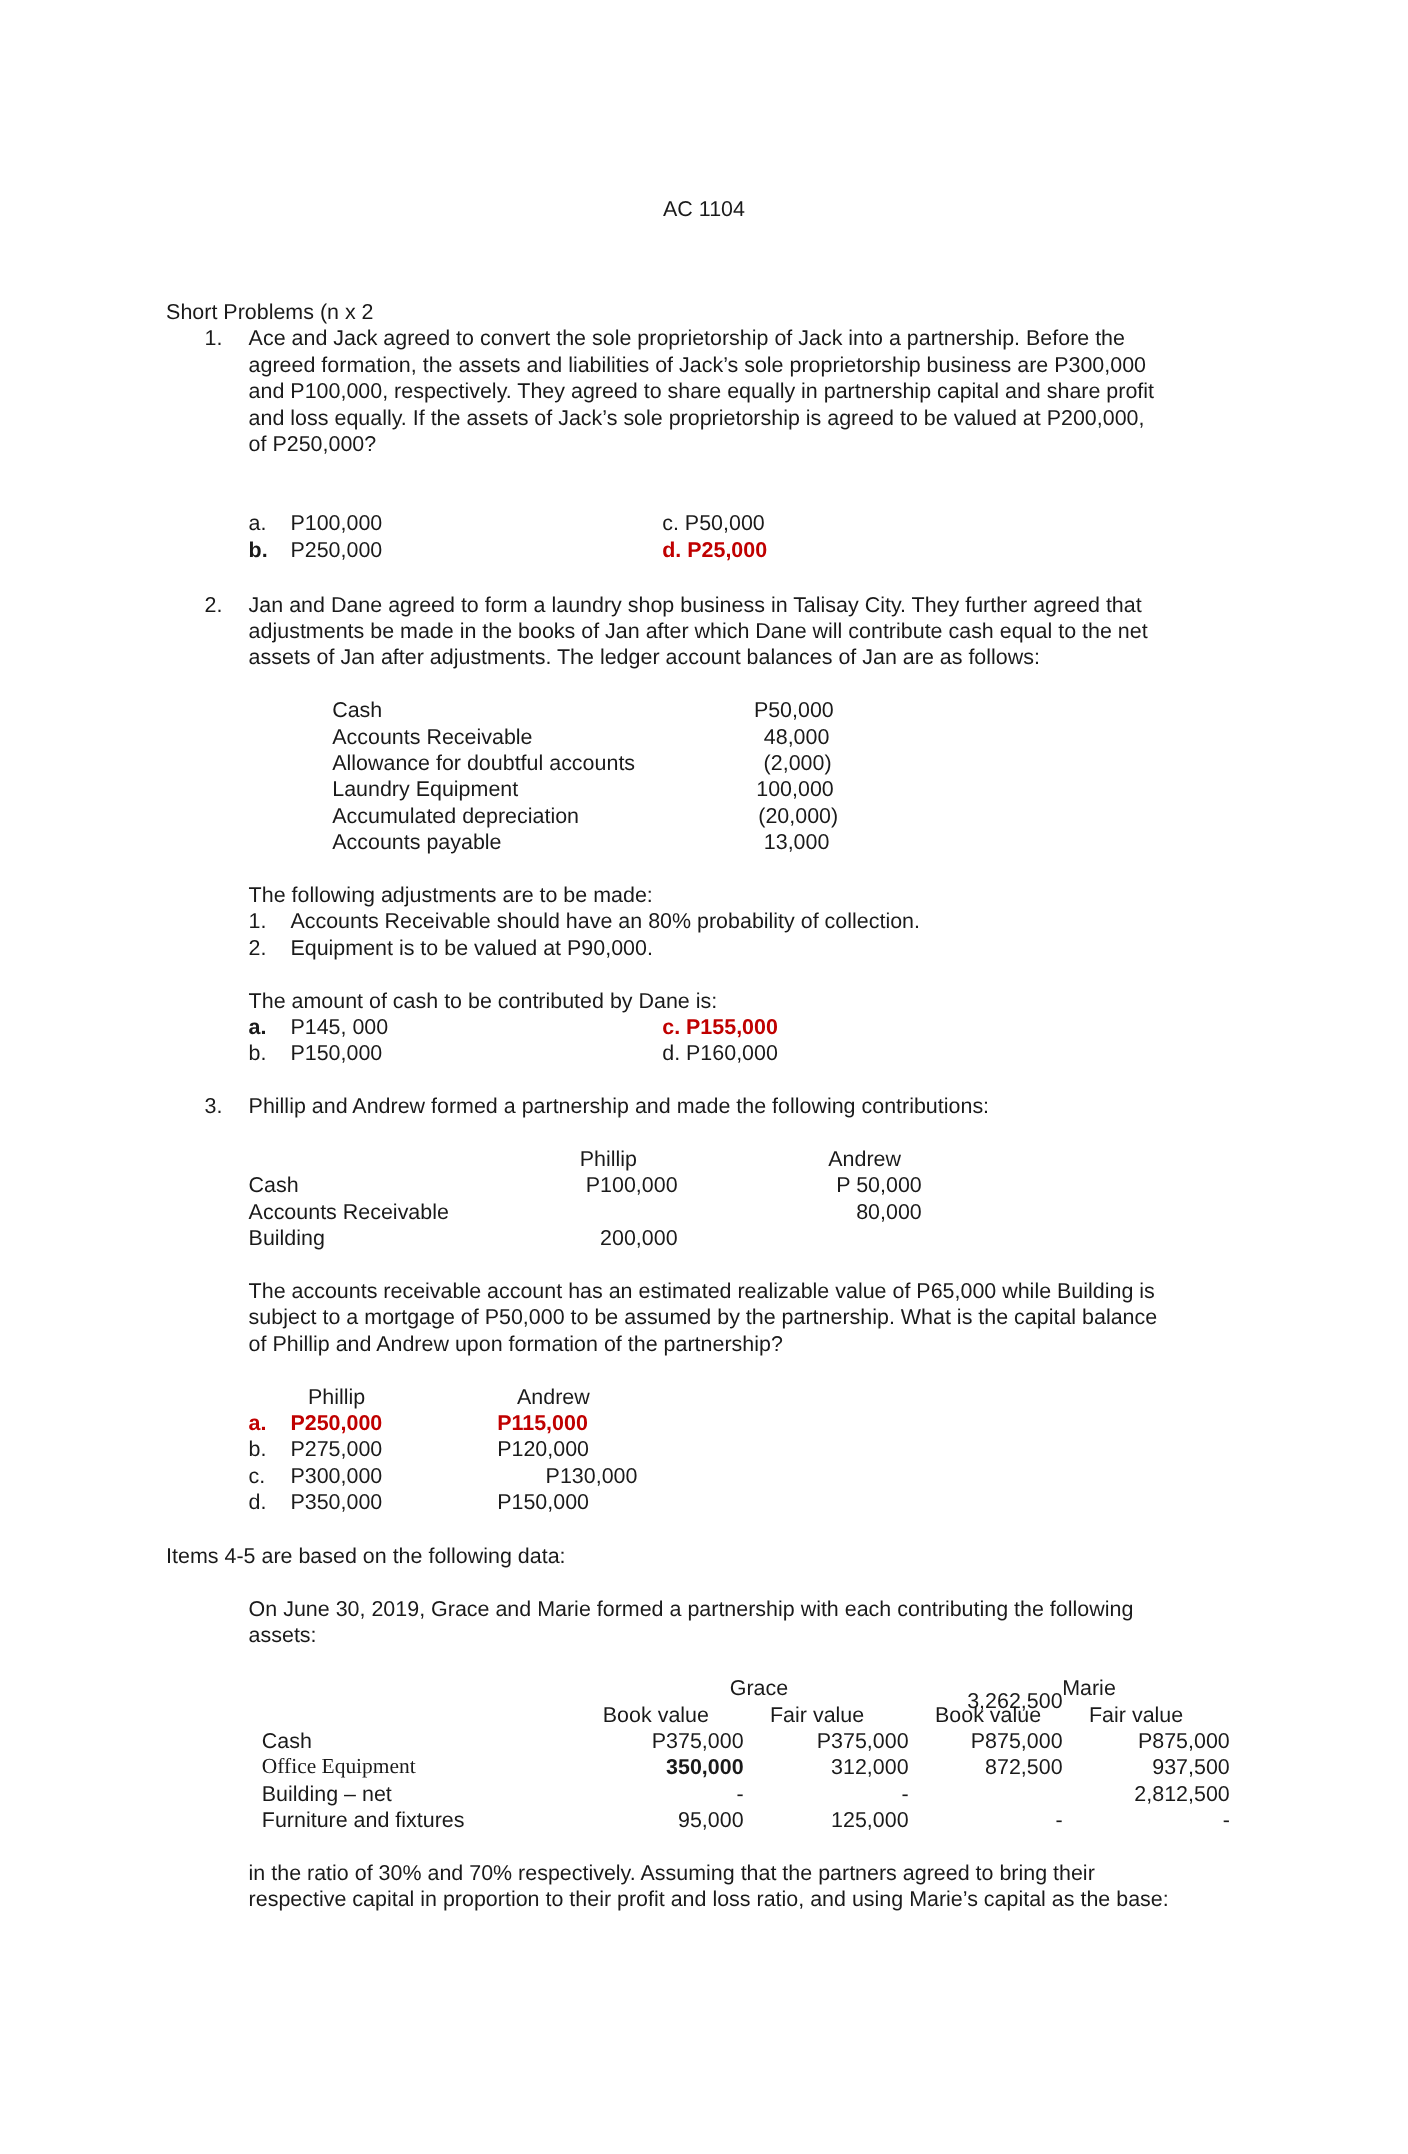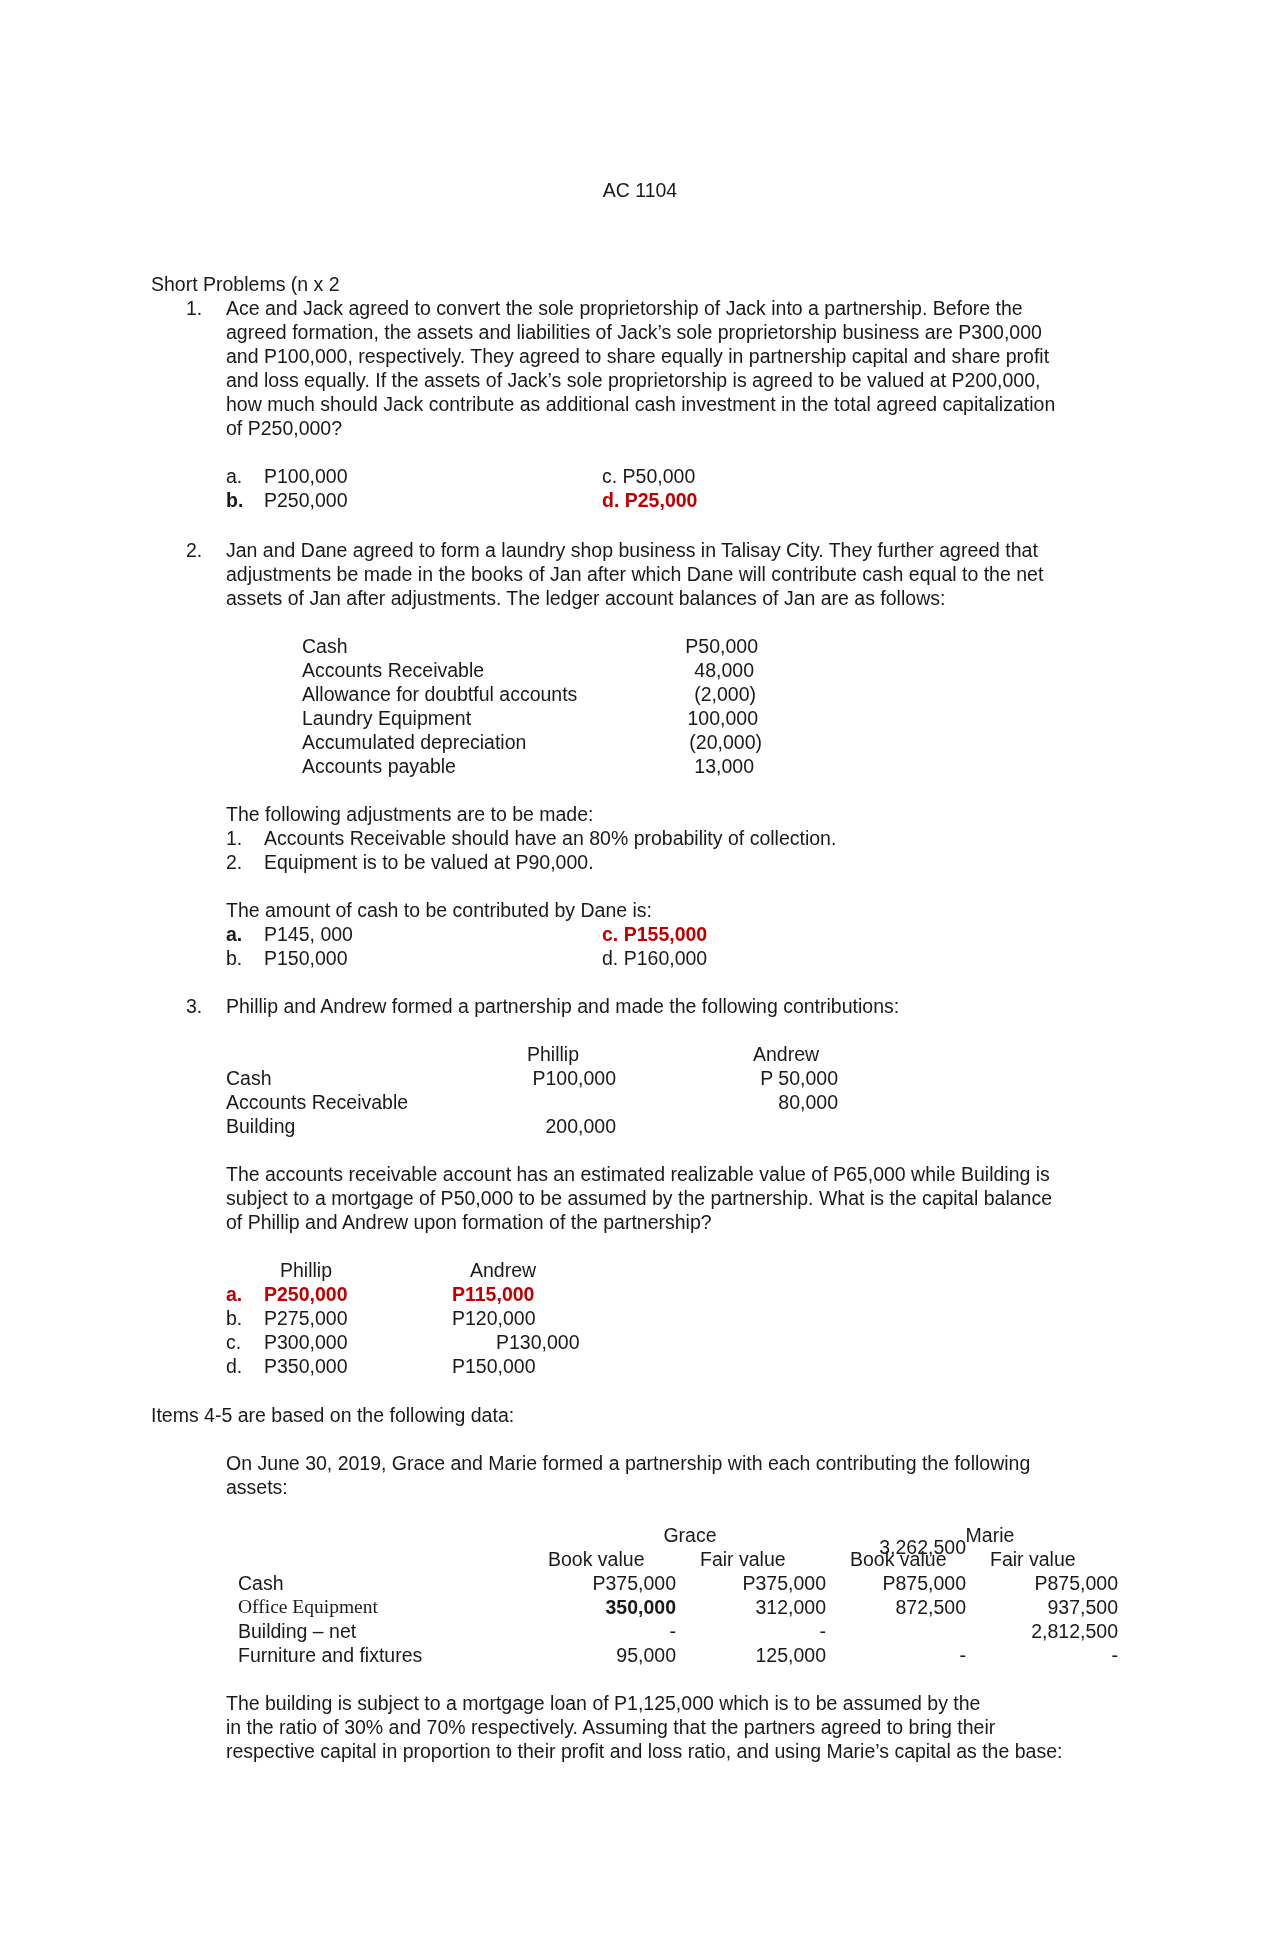--- a/index.html
+++ b/index.html
@@ -23,21 +23,20 @@
 
 <div class="abs" style="left:151px;top:272px;">Short Problems (n x 2</div>
 
 <div>
   <div class="abs" style="left:186px;top:296px;">1.</div>
   <div class="para" style="left:226px;top:296px;">
     <span class="line">Ace and Jack agreed to convert the sole proprietorship of Jack into a partnership. Before the</span>
     <span class="line">agreed formation, the assets and liabilities of Jack’s sole proprietorship business are P300,000</span>
     <span class="line">and P100,000, respectively. They agreed to share equally in partnership capital and share profit</span>
     <span class="line">and loss equally. If the assets of Jack’s sole proprietorship is agreed to be valued at P200,000,</span>
-    <span class="line">how much should Jack contribute as additional cash investment in the total agreed capitalization</span>
     <span class="line">of P250,000?</span>
   </div>
   <div>
     <div class="abs" style="left:226px;top:464px;"><span>a.</span></div>
     <div class="abs" style="left:264px;top:464px;">P100,000</div>
     <div class="abs bold" style="left:226px;top:488px;"><span>b.</span></div>
     <div class="abs" style="left:264px;top:488px;">P250,000</div>
     <div class="abs" style="left:602px;top:464px;"><span>c.</span> <span>P50,000</span></div>
     <div class="abs red" style="left:602px;top:488px;"><span>d.</span> <span>P25,000</span></div>
   </div>
@@ -166,17 +165,16 @@
         <div class="abs r" style="left: 988px; width: 130px; top: 1619px;">2,812,500</div>
         <div class="abs" style="left: 238px; top: 1643px;">Furniture and fixtures</div>
         <div class="abs r" style="left: 546px; width: 130px; top: 1643px;">95,000</div>
         <div class="abs r" style="left: 696px; width: 130px; top: 1643px;">125,000</div>
         <div class="abs r" style="left: 836px; width: 130px; top: 1643px;">-</div>
         <div class="abs r" style="left: 988px; width: 130px; top: 1643px;">-</div>
       </div>
   </div>
 
   <div class="para" style="left:226px;top:1691px;">
-    <span class="line">The building is subject to a mortgage loan of P1,125,000 which is to be assumed by the</span>
     <span class="line">in the ratio of 30% and 70% respectively. Assuming that the partners agreed to bring their</span>
     <span class="line">respective capital in proportion to their profit and loss ratio, and using Marie’s capital as the base:</span>
   </div>
 </div>
 
 </body></html>

